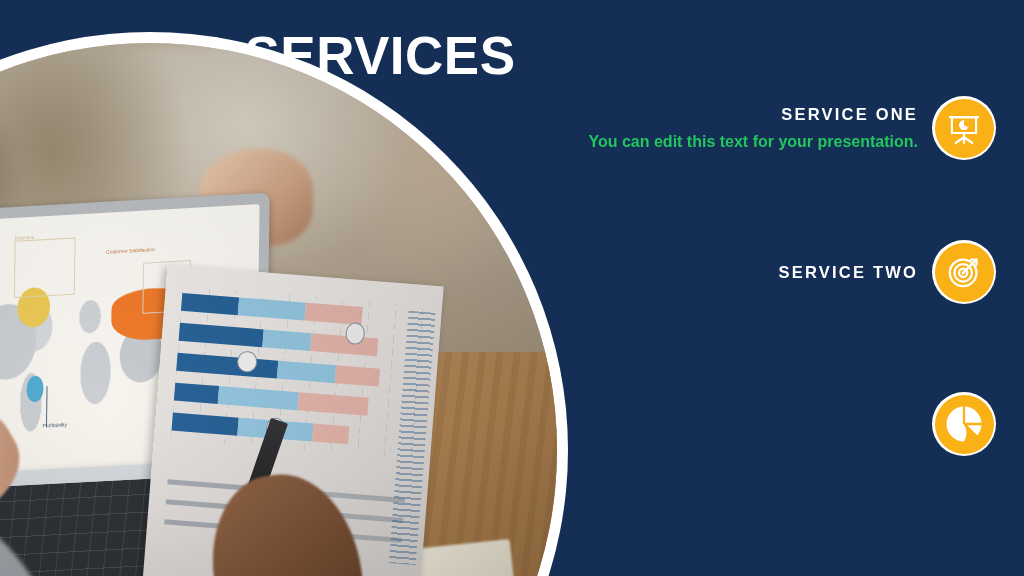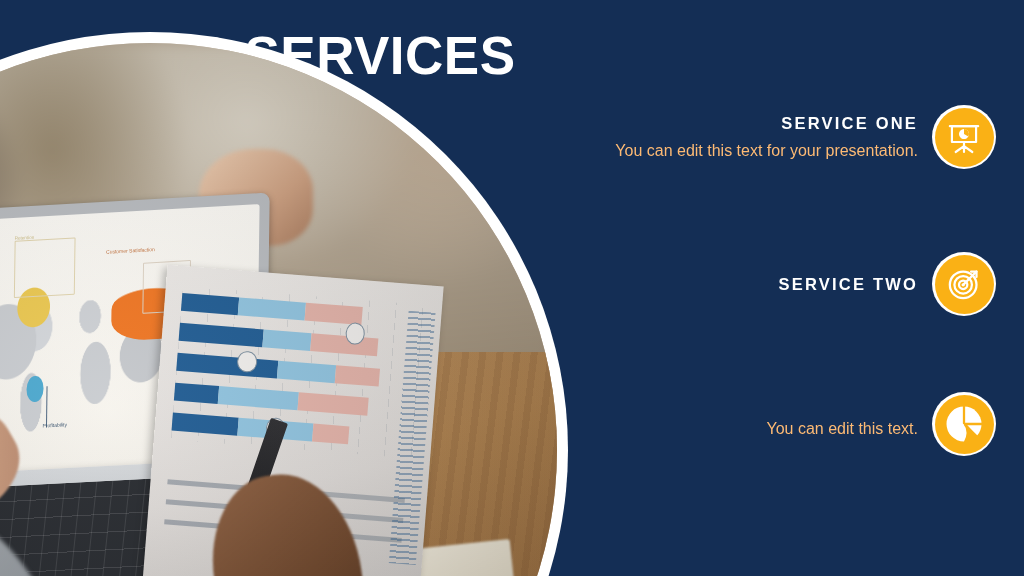--- a/index.html
+++ b/index.html
@@ -259,37 +259,37 @@
   }
 
   
   .service {
     position:absolute;
     display:flex;
     align-items:center;
     justify-content:flex-end;
     gap:14px;
   }
-  #service-1 { right:28px; top:105px; }
-  #service-2 { right:28px; top:252px; }
+  #service-1 { right:28px; top:96px; }
+  #service-2 { right:28px; top:240px; }
   #service-3 { right:28px; top:392px; }
 
   .service-text { text-align:right; }
   .service-title {
     font-size:16.5px;
     font-weight:bold;
     color:#ffffff;
     letter-spacing:2.2px;
     white-space:nowrap;
   }
   .service-desc {
     margin-top:9px;
     font-size:16px;
-    font-weight:400;
-    color:#fdba74;
+    font-weight:700;
+    color:#22c55e;
     white-space:nowrap;
   }
 
   .service-icon {
     flex:0 0 auto;
     width:64px; height:64px;
     border-radius:50%;
     background:#ffffff;
     padding:2.5px;
     display:flex; align-items:center; justify-content:center;
@@ -442,21 +442,20 @@
             <path d="M23 25 L39 9"></path>
             <path d="M32.5 9 L39 9 L39 15.5"></path>
           </g>
         </svg>
       </div>
     </div>
   </div>
 
   <div class="service" id="service-3">
     <div class="service-text">
-      <div class="service-desc">You can edit this text.</div>
     </div>
     <div class="service-icon">
       <div class="service-icon-inner">
         <svg width="42" height="42" viewBox="0 0 48 48" aria-hidden="true">
           <path d="M24 24 L24 4 A20 20 0 1 0 24 44 A20 20 0 0 0 24 24 Z" fill="#ffffff"></path>
           <path d="M24 24 L24 4 A20 20 0 0 1 44 24 Z" fill="#ffffff"></path>
           <path d="M26.6 24 L44 24 A20 20 0 0 1 38.6 37.7 Z" fill="#ffffff"></path>
           <g stroke="#FAB115" stroke-width="2.6" fill="none" stroke-linecap="round">
             <path d="M24 23 L24 4"></path>
             <path d="M25 24 L44 24"></path>

